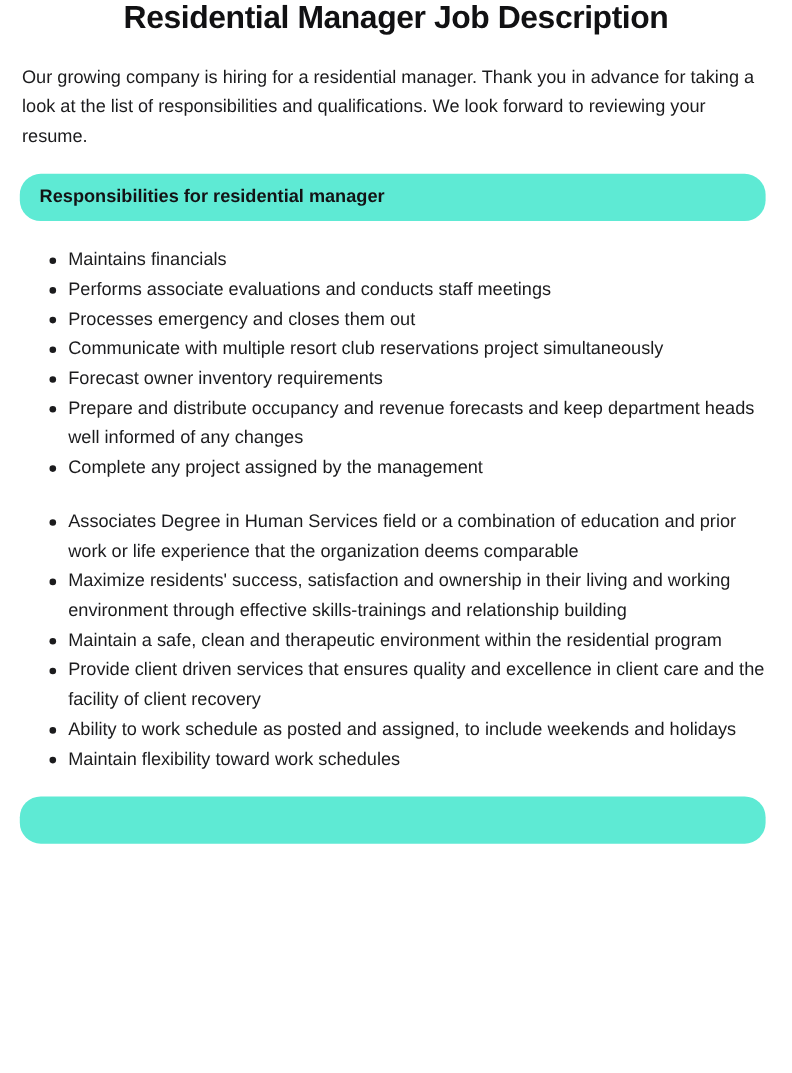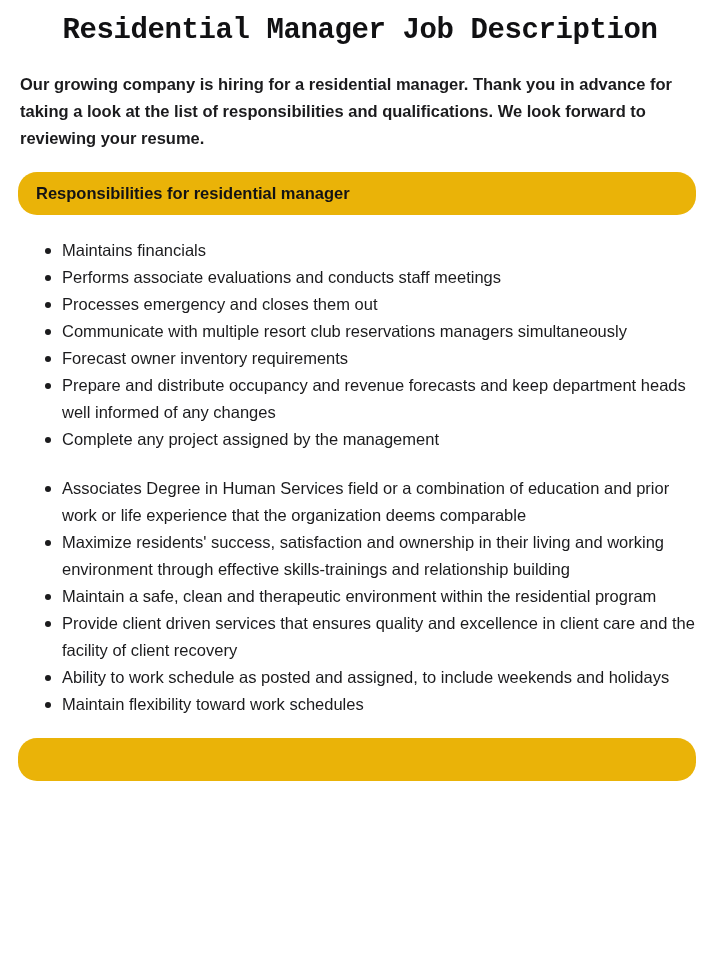--- a/index.html
+++ b/index.html
@@ -15,38 +15,37 @@
     font-family: "Liberation Sans", "DejaVu Sans", sans-serif;
     -webkit-font-smoothing: antialiased;
   }
   .page {
     width: 720px;
     height: 975px;
     overflow: hidden;
     position: relative;
   }
   h1.doc-title {
-    margin: 14px 10px 0;
+    margin: 0 10px 0;
     text-align: center;
     font-size: 29px;
     font-weight: 800;
     letter-spacing: -0.4px;
     color: #111113;
-    font-family: Liberation Mono, monospace;
   }
   p.intro {
     margin: 24px 20px 0 20px;
     font-size: 16.5px;
     line-height: 27px;
-    font-weight: 700;
+    font-weight: 400;
   }
   .section-header {
     margin: 20px 24px 0 18px;
     height: 43px;
-    background: #eab308;
+    background: #5eead4;
     display: flex;
     align-items: center;
     padding-left: 18px;
     box-sizing: border-box;
     border-radius: 19px;
   }
   .section-header .section-header-label {
     font-size: 16.5px;
     font-weight: 700;
     color: #131315;
@@ -86,21 +85,21 @@
   <p class="intro">Our growing company is hiring for a residential manager. Thank you in advance for taking a look at the list of responsibilities and qualifications. We look forward to reviewing your resume.</p>
 
   <div class="section-header">
     <span class="section-header-label">Responsibilities for residential manager</span>
   </div>
 
   <ul class="bullet-list">
     <li>Maintains financials</li>
     <li>Performs associate evaluations and conducts staff meetings</li>
     <li>Processes emergency and closes them out</li>
-    <li>Communicate with multiple resort club reservations managers simultaneously</li>
+    <li>Communicate with multiple resort club reservations project simultaneously</li>
     <li>Forecast owner inventory requirements</li>
     <li>Prepare and distribute occupancy and revenue forecasts and keep department heads well informed of any changes</li>
     <li>Complete any project assigned by the management</li>
   </ul>
 
 
   <ul class="bullet-list">
     <li>Associates Degree in Human Services field or a combination of education and prior work or life experience that the organization deems comparable</li>
     <li>Maximize residents' success, satisfaction and ownership in their living and working environment through effective skills-trainings and relationship building</li>
     <li>Maintain a safe, clean and therapeutic environment within the residential program</li>

